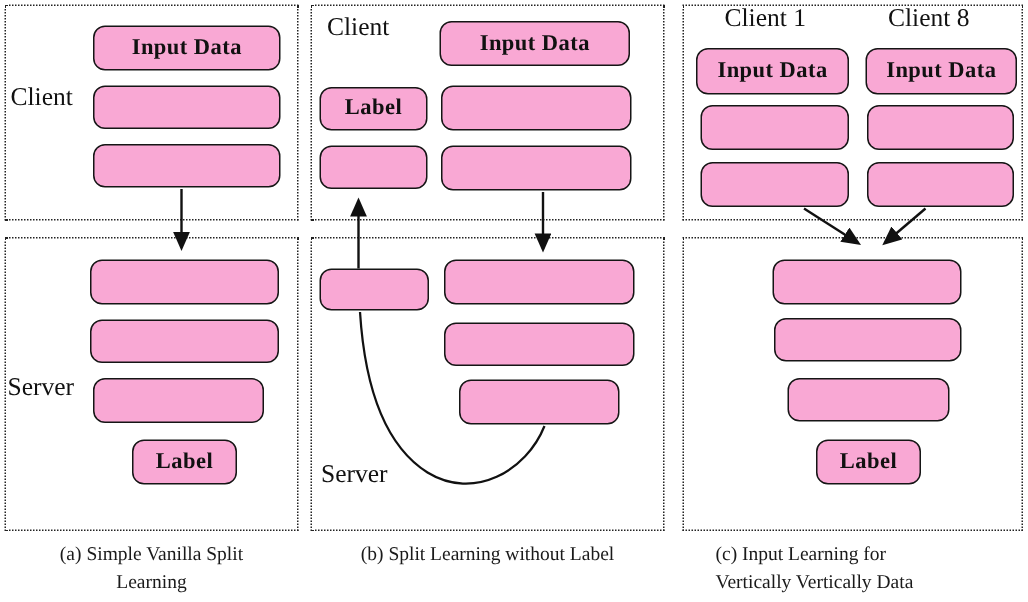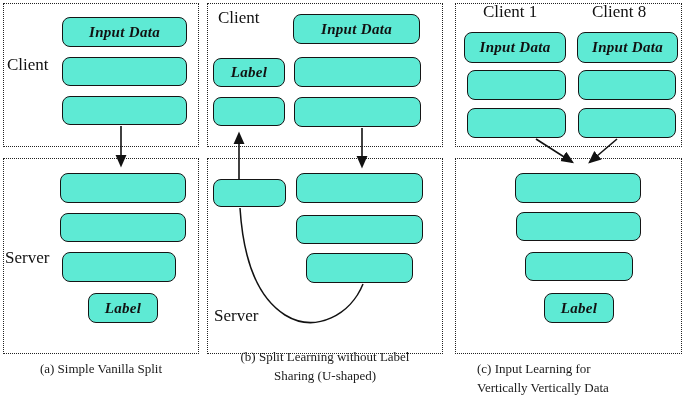--- a/index.html
+++ b/index.html
@@ -6,22 +6,22 @@
   .stage {
     position:relative; width:685px; height:401px; background:#ffffff;
     font-family:"Liberation Serif","DejaVu Serif",serif; color:#111;
     overflow:hidden;
   }
   .region {
     position:absolute; border:1.5px dotted #222; box-sizing:border-box;
     background:transparent;
   }
   .box {
-    position:absolute; background:#5eead4; border:1.6px solid #151515;
-    border-radius:8px; box-sizing:border-box;font-style:italic;
+    position:absolute; background:#f9a8d4; border:1.6px solid #151515;
+    border-radius:8px; box-sizing:border-box;
   }
   .box.textbox {
     display:flex; align-items:center; justify-content:center;
     font-weight:bold; font-size:15px; letter-spacing:0.3px; white-space:nowrap;
   }
   .rlabel {
     position:absolute; font-weight:normal; font-size:17px; white-space:nowrap;
   }
   .caption {
     position:absolute; font-size:13px; line-height:19px; color:#1a1a1a;
@@ -44,42 +44,42 @@
   <div class="box" style="left:62px; top:57px; width:125px; height:29px;"></div>
   <div class="box" style="left:62px; top:96px; width:125px; height:29px;"></div>
 
   <div class="box" style="left:60px; top:173px; width:126px; height:30px;"></div>
   <div class="box" style="left:60px; top:213px; width:126px; height:29px;"></div>
   <div class="box" style="left:62px; top:252px; width:114px; height:30px;"></div>
   <div class="box textbox" style="left:88px; top:293px; width:70px; height:30px;">Label</div>
 
   <div class="caption center" style="left:3px; top:359px; width:196px;">
     <div>(a) Simple Vanilla Split</div>
+    <div>Learning</div>
   </div>
 
   <div class="region" style="left:207px; top:3px; width:236px; height:144px;"></div>
   <div class="region" style="left:207px; top:158px; width:236px; height:196px;"></div>
 
   <div class="rlabel" style="left:218px; top:8px;">Client</div>
   <div class="rlabel" style="left:214px; top:306px;">Server</div>
 
   <div class="box textbox" style="left:293px; top:14px; width:127px; height:30px;">Input Data</div>
   <div class="box textbox" style="left:213px; top:58px; width:72px; height:29px;">Label</div>
   <div class="box" style="left:213px; top:97px; width:72px; height:29px;"></div>
   <div class="box" style="left:294px; top:57px; width:127px; height:30px;"></div>
   <div class="box" style="left:294px; top:97px; width:127px; height:30px;"></div>
 
   <div class="box" style="left:213px; top:179px; width:73px; height:28px;"></div>
   <div class="box" style="left:296px; top:173px; width:127px; height:30px;"></div>
   <div class="box" style="left:296px; top:215px; width:127px; height:29px;"></div>
   <div class="box" style="left:306px; top:253px; width:107px; height:30px;"></div>
 
-  <div class="caption center" style="left:207px; top:347px; width:236px;">
+  <div class="caption center" style="left:207px; top:359px; width:236px;">
     <div>(b) Split Learning without Label</div>
-    <div>Sharing (U-shaped)</div>
   </div>
 
   <div class="region" style="left:455px; top:3px; width:227px; height:144px;"></div>
   <div class="region" style="left:455px; top:158px; width:227px; height:196px;"></div>
 
   <div class="rlabel" style="left:483px; top:2px;">Client 1</div>
   <div class="rlabel" style="left:592px; top:2px;">Client 8</div>
 
   <div class="box textbox" style="left:464px; top:32px; width:102px; height:31px;">Input Data</div>
   <div class="box textbox" style="left:577px; top:32px; width:101px; height:31px;">Input Data</div>

